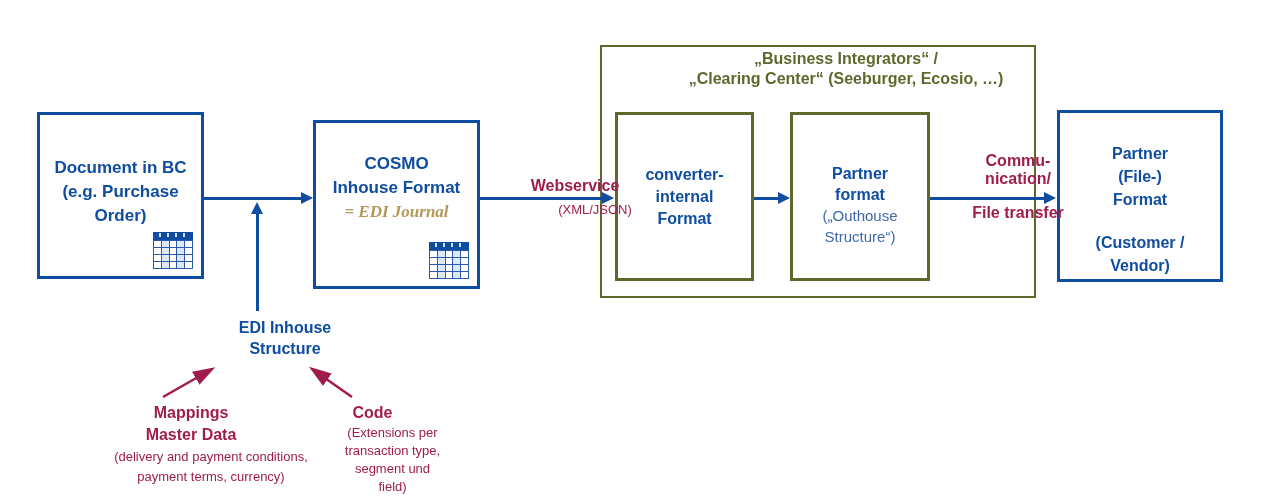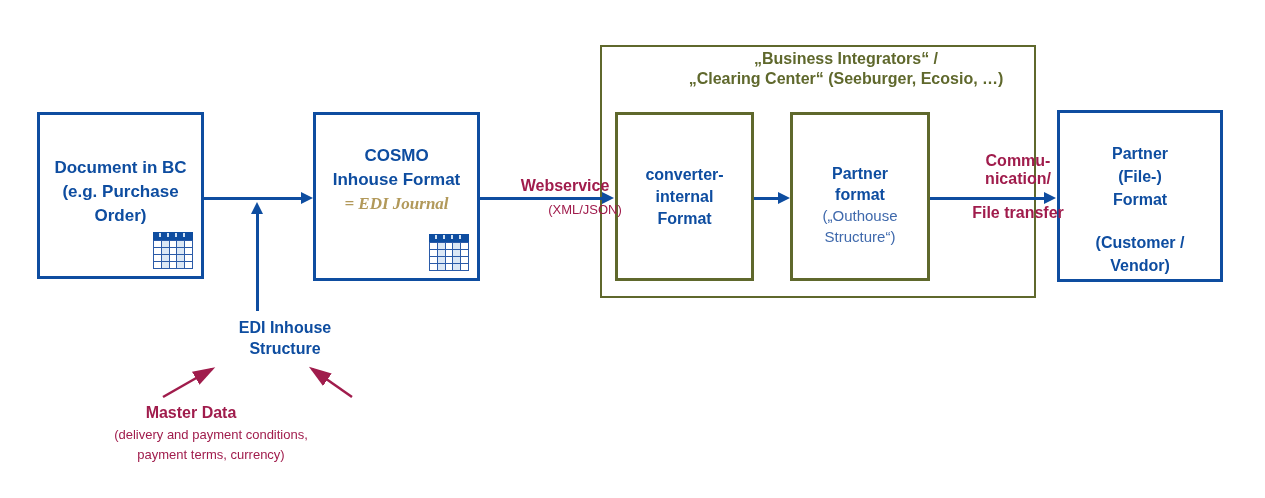--- a/index.html
+++ b/index.html
@@ -21,21 +21,21 @@
   .blue-border{border:3px solid var(--blue);}
   .olive-border{border:3px solid var(--olive);}
   .thin-olive{border:2px solid var(--olive);}
 
   .box-text{width:100%;text-align:center;}
   .blue-bold{color:var(--blue);font-weight:700;}
 
   #box-document{left:37px;top:112px;width:167px;height:167px;}
   #box-document .box-text{padding-top:41px;font-size:17px;line-height:24px;}
 
-  #box-cosmo{left:313px;top:112px;width:167px;height:169px;}
+  #box-cosmo{left:313px;top:120px;width:167px;height:169px;}
   #box-cosmo .box-text{padding-top:29px;font-size:17px;line-height:24px;}
   .gold-italic{color:var(--gold);font-style:italic;font-weight:700;font-family:Liberation Serif, serif;}
 
   #container-box{left:600px;top:45px;width:436px;height:253px;}
   #container-title{position:absolute;left:600px;top:49px;width:436px;text-align:center;
     color:var(--olive);font-weight:700;font-size:16px;line-height:20px;}
 
   #box-converter{left:615px;top:112px;width:139px;height:169px;display:flex;align-items:center;justify-content:center;}
   #box-converter .box-text{font-size:16px;line-height:22px;}
 
@@ -63,21 +63,21 @@
   
   .shaft-h{position:absolute;height:3px;background:var(--blue);}
   .shaft-v{position:absolute;width:3px;background:var(--blue);}
   .head-right{position:absolute;width:0;height:0;border-top:6px solid transparent;border-bottom:6px solid transparent;border-left:12px solid var(--blue);}
   .head-up{position:absolute;width:0;height:0;border-left:6px solid transparent;border-right:6px solid transparent;border-bottom:12px solid var(--blue);}
 
   
   .maroon-bold{color:var(--maroon);font-weight:700;}
   .maroon-reg{color:var(--maroon);font-weight:400;padding-left:40px;}
 
-  #label-webservice{left:477px;top:177px;width:120px;text-align:center;}
+  #label-webservice{left:487px;top:177px;width:120px;text-align:center;}
   #label-webservice .t{font-size:16px;line-height:18px;}
   #label-webservice .s{font-size:13px;line-height:16px;margin-top:7px;}
 
   #label-comm{left:929px;top:152px;width:122px;text-align:center;font-size:16px;line-height:18px;}
   #label-comm .below{margin-top:16px;}
 
   #label-edi{left:187px;top:317px;width:140px;text-align:center;color:var(--blue);
     font-weight:700;font-size:16px;line-height:21px;}
 
   #label-mappings{left:33px;top:402px;width:260px;text-align:center;}
@@ -240,19 +240,26 @@
     <div>Structure</div>
   </div>
 
   <div id="label-comm" class="abs maroon-bold">
     <div>Commu-</div>
     <div>nication/</div>
     <div class="below">File transfer</div>
   </div>
 
   <div id="label-mappings" class="abs">
+    <div class="t maroon-bold">Mappings</div>
     <div class="t maroon-bold">Master Data</div>
     <div class="c maroon-reg">(delivery and payment conditions,</div>
     <div class="c maroon-reg">payment terms, currency)</div>
   </div>
 
+  <div id="label-code" class="abs">
+    <div class="t maroon-bold">Code</div>
+    <div class="c maroon-reg">(Extensions per</div>
+    <div class="c maroon-reg">transaction type,</div>
+    <div class="c maroon-reg">segment und field)</div>
+  </div>
 
 </div>
 
 </body></html>

